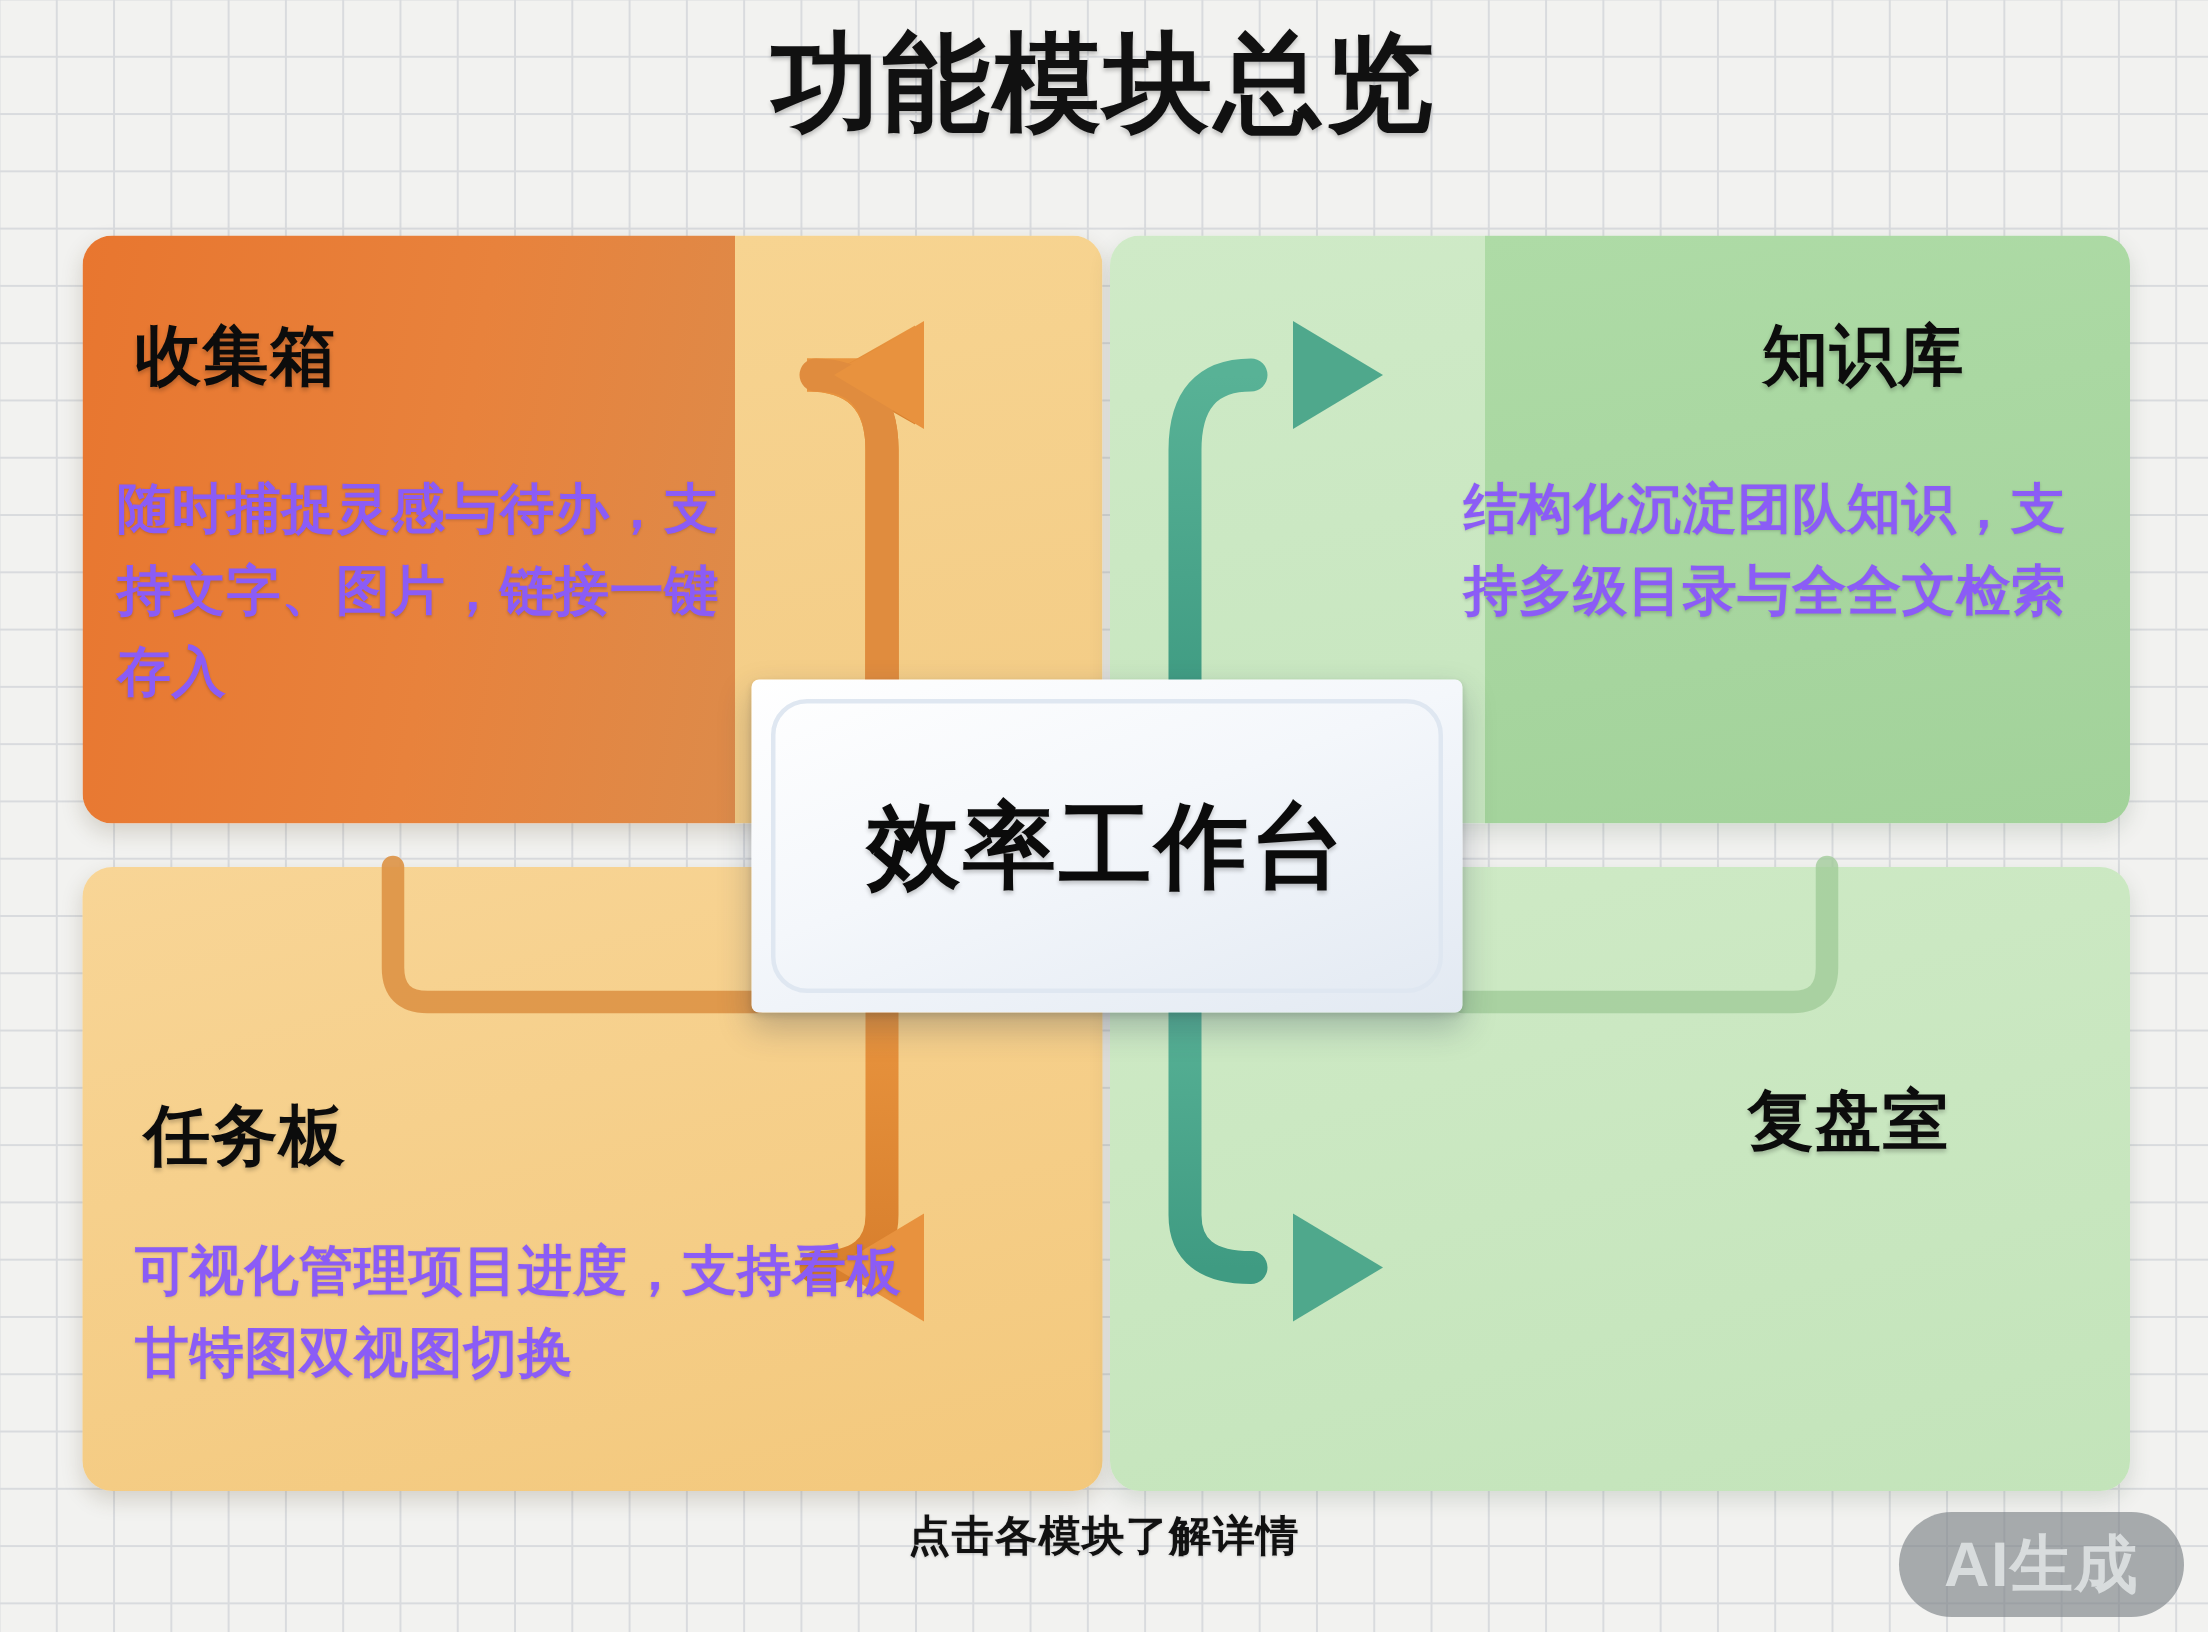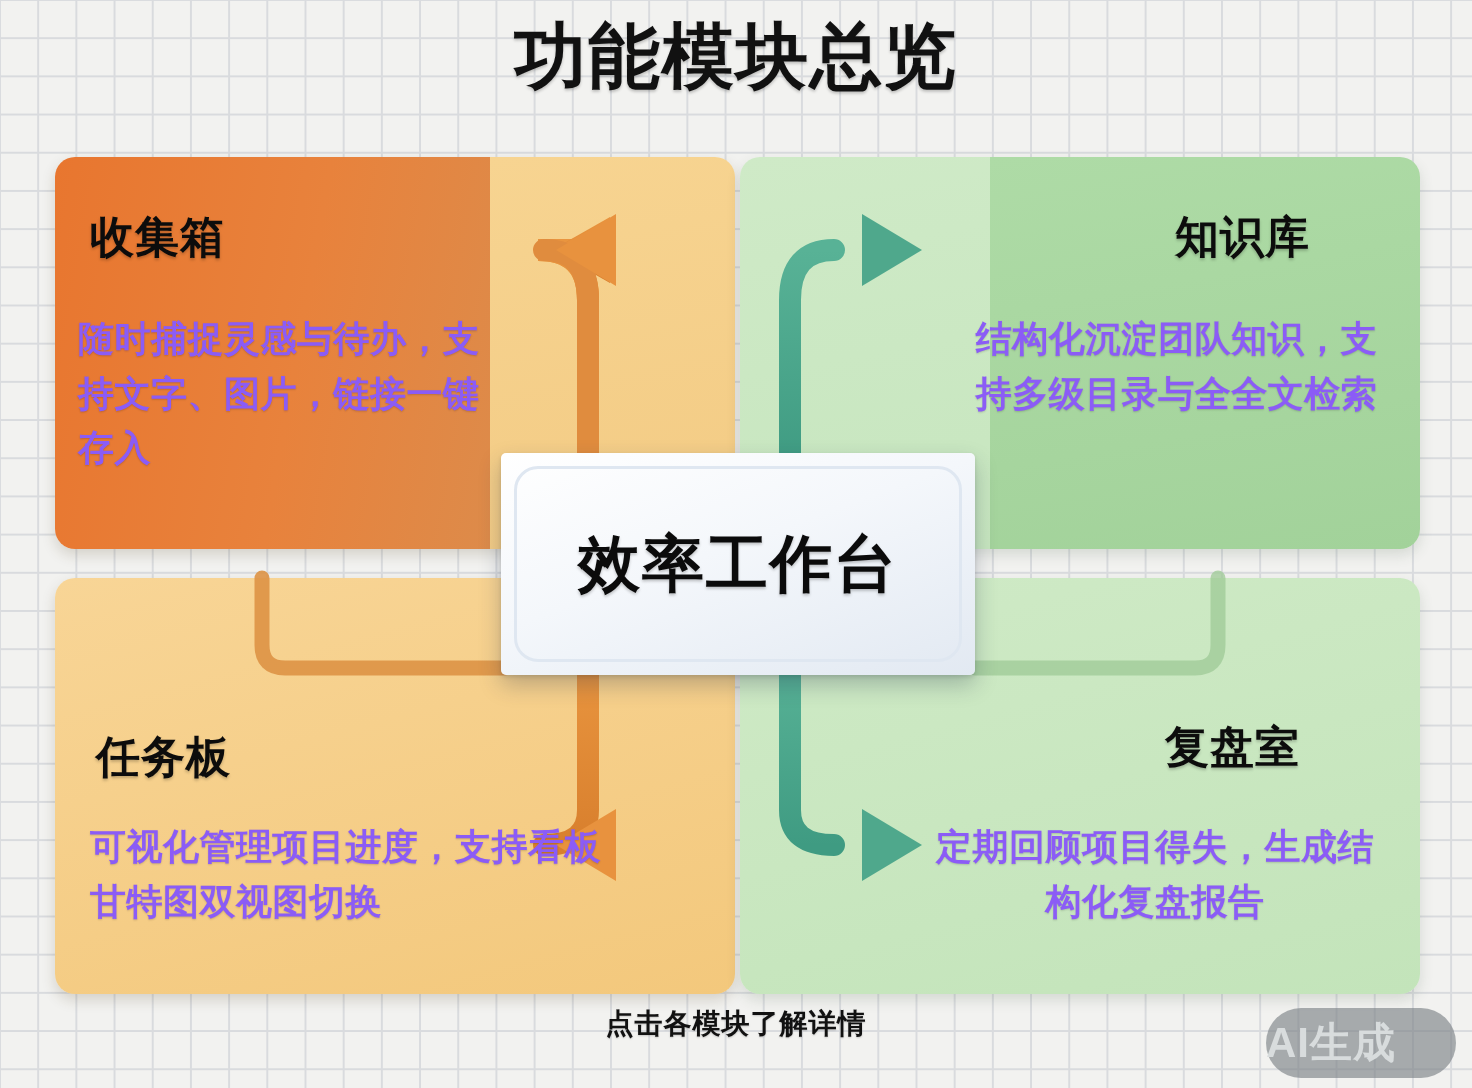--- a/index.html
+++ b/index.html
@@ -204,21 +204,21 @@
   #ai-watermark {
     position: absolute;
     right: 16px;
     bottom: 10px;
     width: 190px;
     height: 70px;
     border-radius: 35px;
     background: rgba(120,126,130,0.62);
     display: flex;
     align-items: center;
-    justify-content: flex-start;
+    justify-content: center;
     z-index: 45;
   }
   #ai-watermark-label {
     font-size: 42px;
     font-weight: 700;
     color: #d8dcdd;
     letter-spacing: 1px;
   }
 </style>
 </head>
@@ -285,21 +285,20 @@
   <div class="card-title" id="title-inbox">收集箱</div>
   <div class="card-desc" id="desc-inbox">随时捕捉灵感与待办，支持文字、图片，链接一键存入</div>
 
   <div class="card-title" id="title-knowledge">知识库</div>
   <div class="card-desc" id="desc-knowledge">结构化沉淀团队知识，支持多级目录与全全文检索</div>
 
   <div class="card-title" id="title-tasks">任务板</div>
   <div class="card-desc" id="desc-tasks">可视化管理项目进度，支持看板甘特图双视图切换</div>
 
   <div class="card-title" id="title-review">复盘室</div>
-  <div class="card-desc" id="desc-review">定期回顾项目得失，生成结构化复盘报告</div>
 
   <div id="center-node">
     <span id="center-label">效率工作台</span>
   </div>
 
 </div>
 
 <div id="footer-hint">点击各模块了解详情</div>
 
 <div id="ai-watermark">

